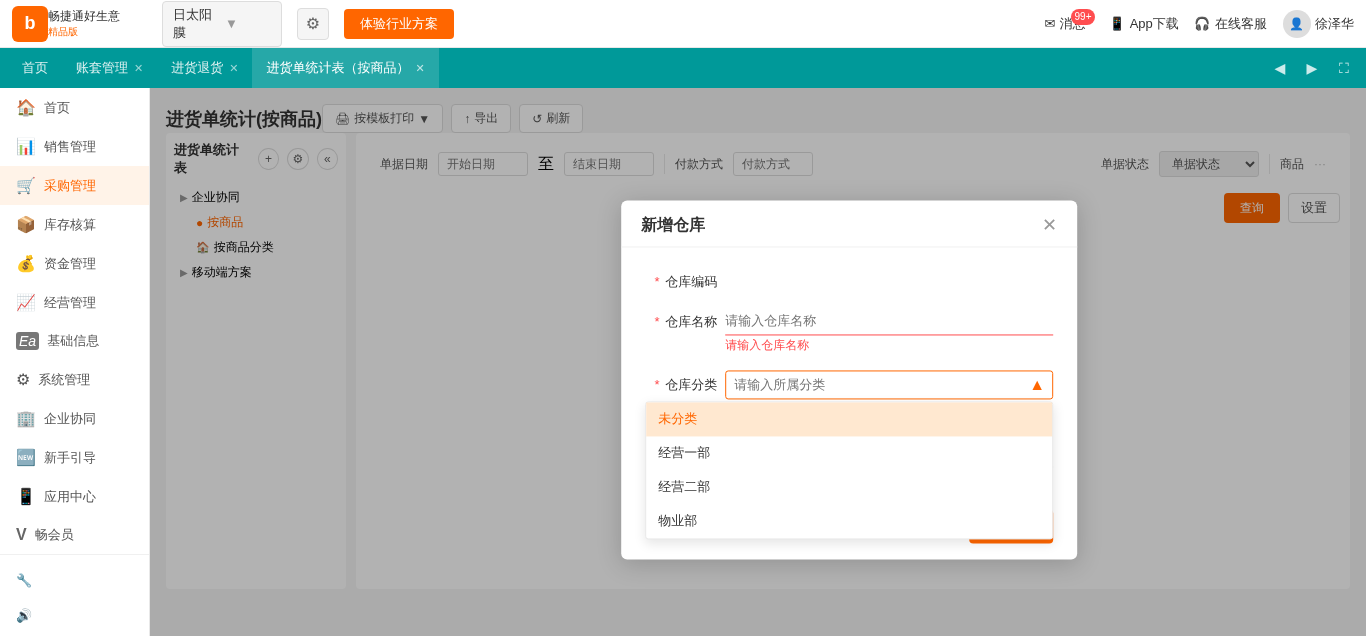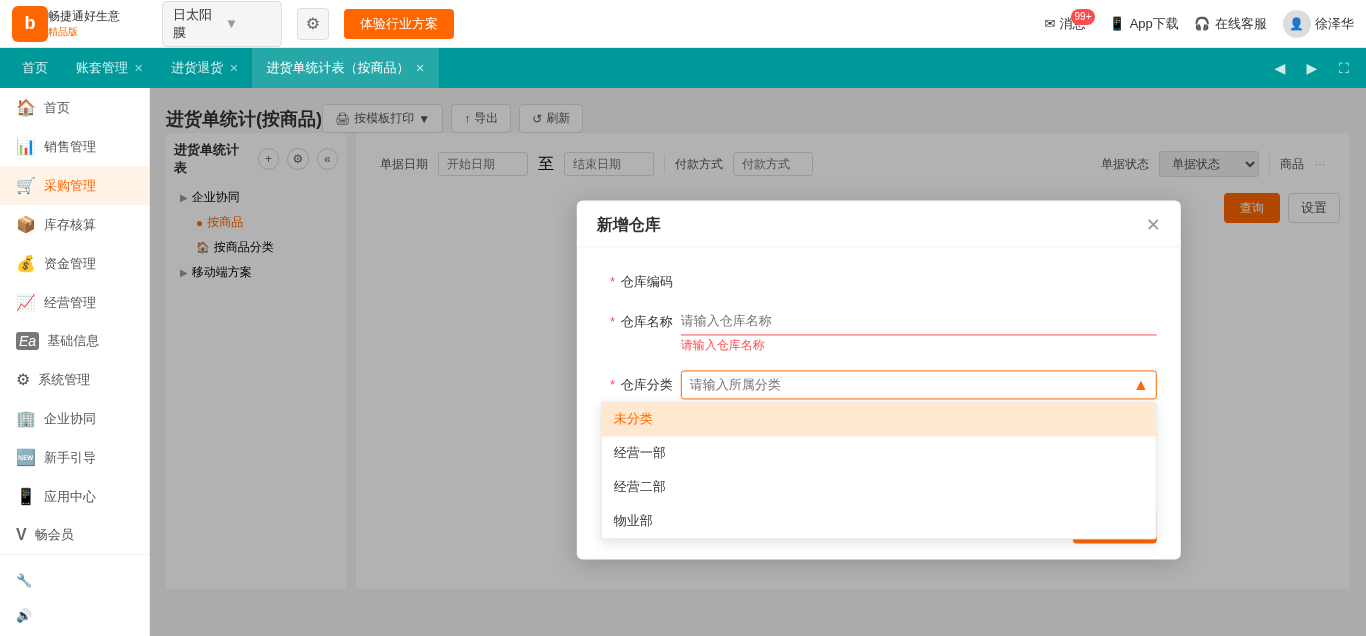--- a/index.html
+++ b/index.html
@@ -244,21 +244,21 @@
     }
 
     
     .dialog {
       position: absolute;
       top: 50%;
       left: 50%;
       transform: translate(-30%, -45%);
       background: #fff;
       border-radius: 6px;
-      width: 604px;
+      width: 456px;
       box-shadow: 0 4px 24px rgba(0,0,0,0.18);
       z-index: 200;
     }
     .dialog-header {
       display: flex;
       align-items: center;
       justify-content: space-between;
       padding: 14px 20px 10px;
       border-bottom: 1px solid #f0f0f0;
     }

